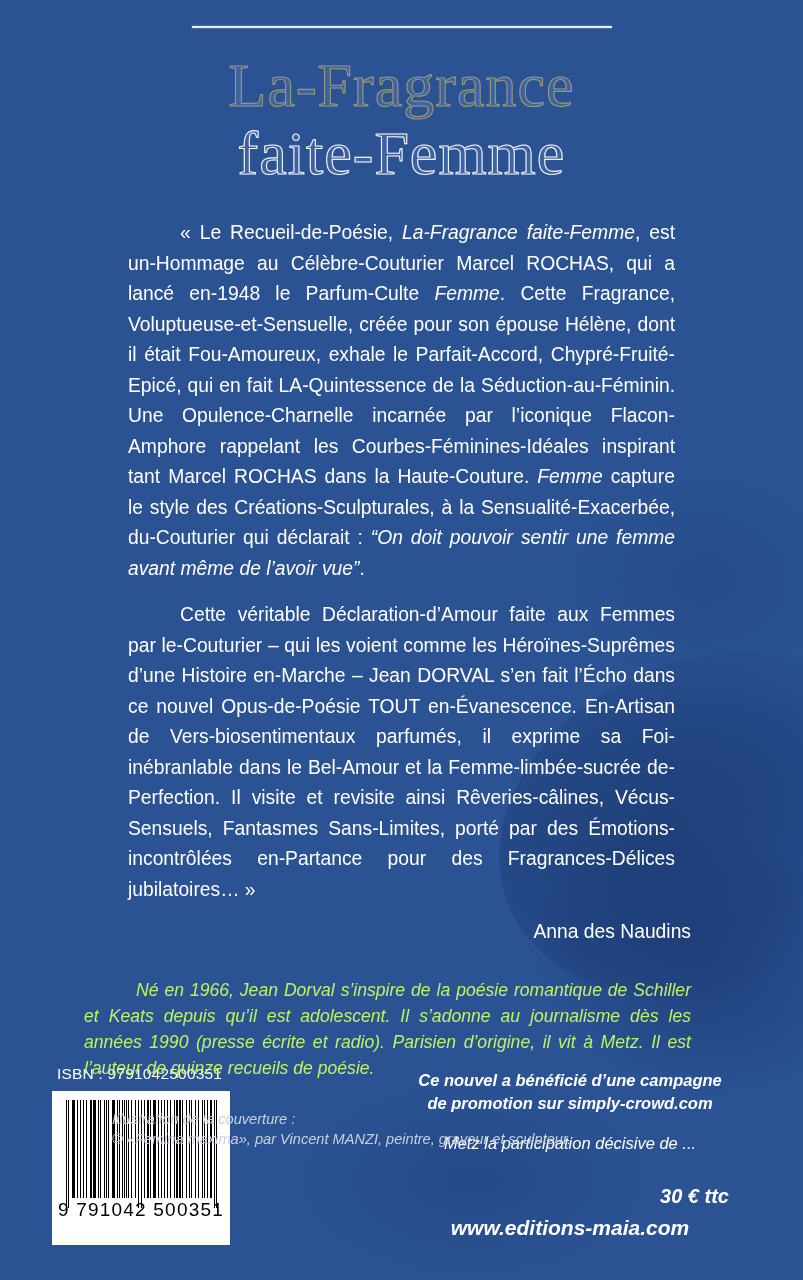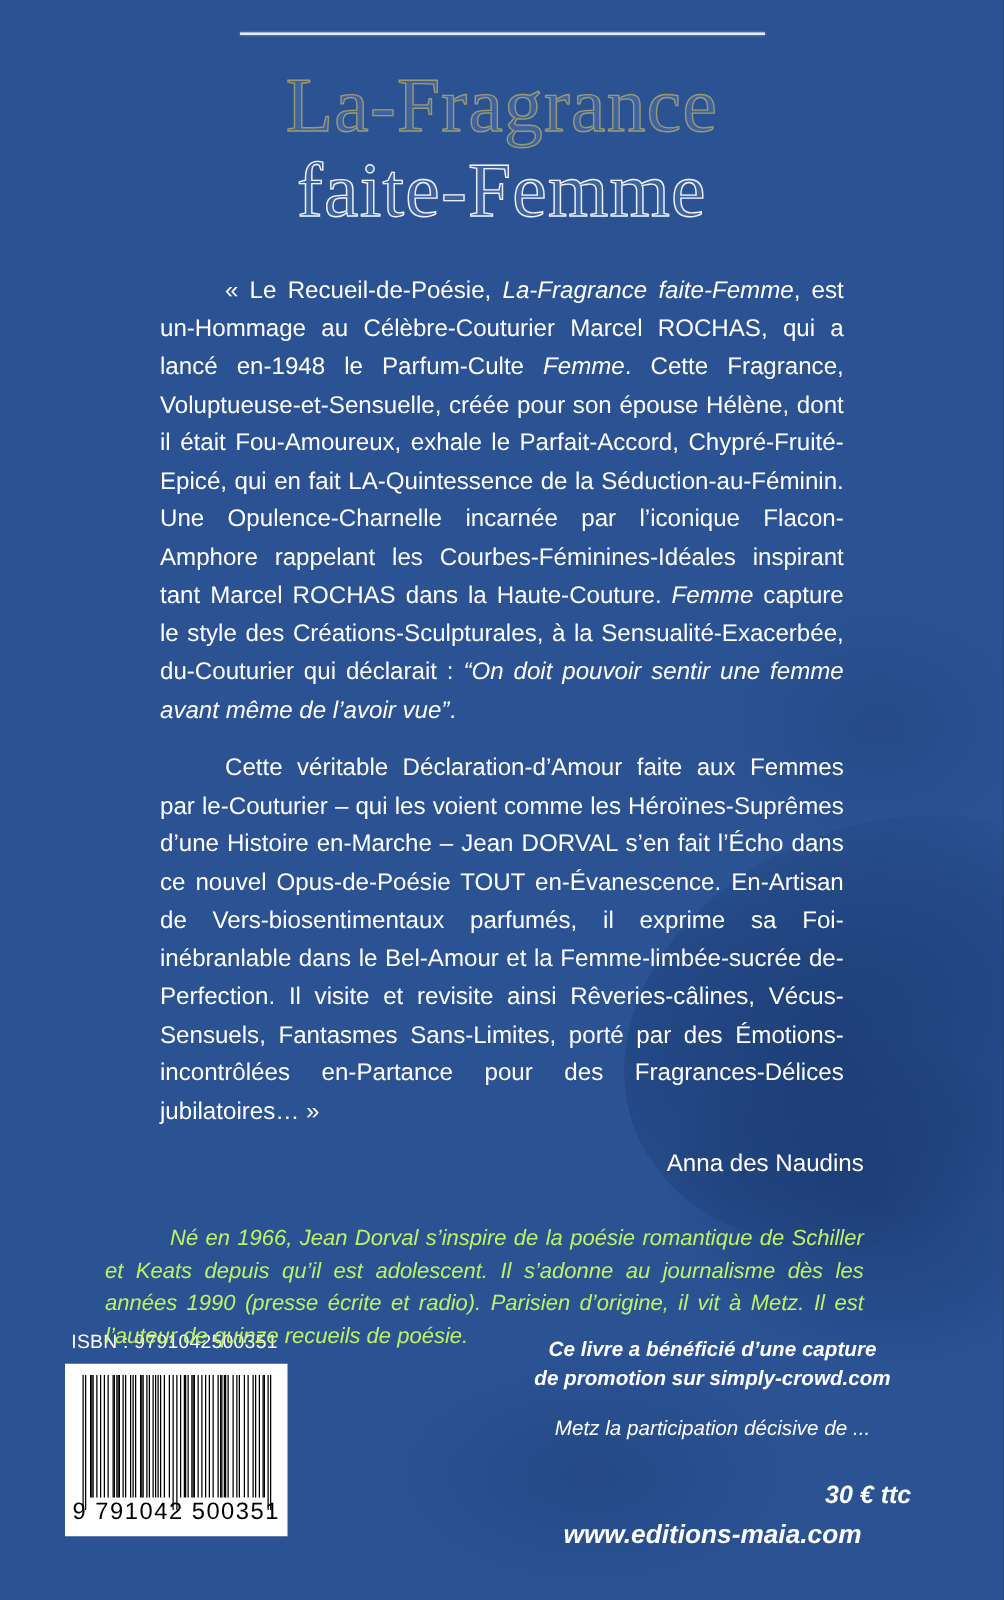--- a/index.html
+++ b/index.html
@@ -151,21 +151,21 @@
     top: 10px;
     color: #ffffff;
     font-size: 15.5px;
     letter-spacing: 0.2px;
   }
   .barcode-box {
     position: absolute;
     left: 52px;
     top: 36px;
     width: 178px;
-    height: 138px;
+    height: 154px;
     background: #ffffff;
     padding: 0;
     box-sizing: border-box;
   }
   .bars {
     position: absolute;
     left: 14px;
     top: 9px;
     width: 150px;
     height: 98px;
@@ -238,20 +238,24 @@
     </div>
 
     <div class="body-text">
       <p id="para1"><span>« Le Recueil-de-Poésie, </span><i>La-Fragrance faite-Femme</i><span>, est un-Hommage au Célèbre-Couturier Marcel ROCHAS, qui a lancé en-1948 le Parfum-Culte </span><i>Femme</i><span>. Cette Fragrance, Voluptueuse-et-Sensuelle, créée pour son épouse Hélène, dont il était Fou-Amoureux, exhale le Parfait-Accord, Chypré-Fruité-Epicé, qui en fait LA-Quintessence de la Séduction-au-Féminin. Une Opulence-Charnelle incarnée par l’iconique Flacon-Amphore rappelant les Courbes-Féminines-Idéales inspirant tant Marcel ROCHAS dans la Haute-Couture. </span><i>Femme</i><span> capture le style des Créations-Sculpturales, à la Sensualité-Exacerbée, du-Couturier qui déclarait : </span><i>“On doit pouvoir sentir une femme avant même de l’avoir vue”</i><span>.</span></p>
       <p id="para2"><span>Cette véritable Déclaration-d’Amour faite aux Femmes par le-Couturier – qui les voient comme les Héroïnes-Suprêmes d’une Histoire en-Marche – Jean DORVAL s’en fait l’Écho dans ce nouvel Opus-de-Poésie TOUT en-Évanescence. En-Artisan de Vers-biosentimentaux parfumés, il exprime sa Foi-inébranlable dans le Bel-Amour et la Femme-limbée-sucrée de-Perfection. Il visite et revisite ainsi Rêveries-câlines, Vécus-Sensuels, Fantasmes Sans-Limites, porté par des Émotions-incontrôlées en-Partance pour des Fragrances-Délices jubilatoires… »</span></p>
     </div>
     <div class="attribution">Anna des Naudins</div>
 
     <div class="bio">Né en 1966, Jean Dorval s’inspire de la poésie romantique de Schiller et Keats depuis qu’il est adolescent. Il s’adonne au journalisme dès les années 1990 (presse écrite et radio). Parisien d’origine, il vit à Metz. Il est l’auteur de quinze recueils de poésie.</div>
 
+    <div class="credit">
+      <div>Illustration de la couverture :</div>
+      <div>©  «Femina maxima», par Vincent MANZI, peintre, graveur et sculpteur.</div>
+    </div>
 
   </div>
 
   <div class="bottom">
 
     <div class="isbn">ISBN : 9791042500351</div>
 
     <div class="barcode-box">
       <div class="bars" id="barcode-bars">
           <span class="tall" style="width: 2px; margin-right: 2px;"></span>
@@ -315,21 +319,21 @@
           <span style="width: 2px; margin-right: 1px;"></span>
           <span style="width: 2px; margin-right: 2px;"></span>
           <span class="tall" style="width: 2px; margin-right: 2px;"></span>
           <span class="tall" style="width: 2px; margin-right: 0px;"></span>
         </div>
       <div class="barcode-digits">9 791042 500351</div>
     </div>
 
     <div class="publisher">
       <div class="promo">
-        <div>Ce livre a bénéficié d’une capture</div>
+        <div>Ce nouvel a bénéficié d’une campagne</div>
         <div>de promotion sur simply-crowd.com</div>
       </div>
       <div class="participation">Metz la participation décisive de ...</div>
       <div class="price">30 € ttc</div>
       <div class="website">www.editions-maia.com</div>
     </div>
 
   </div>
 
 </div>

